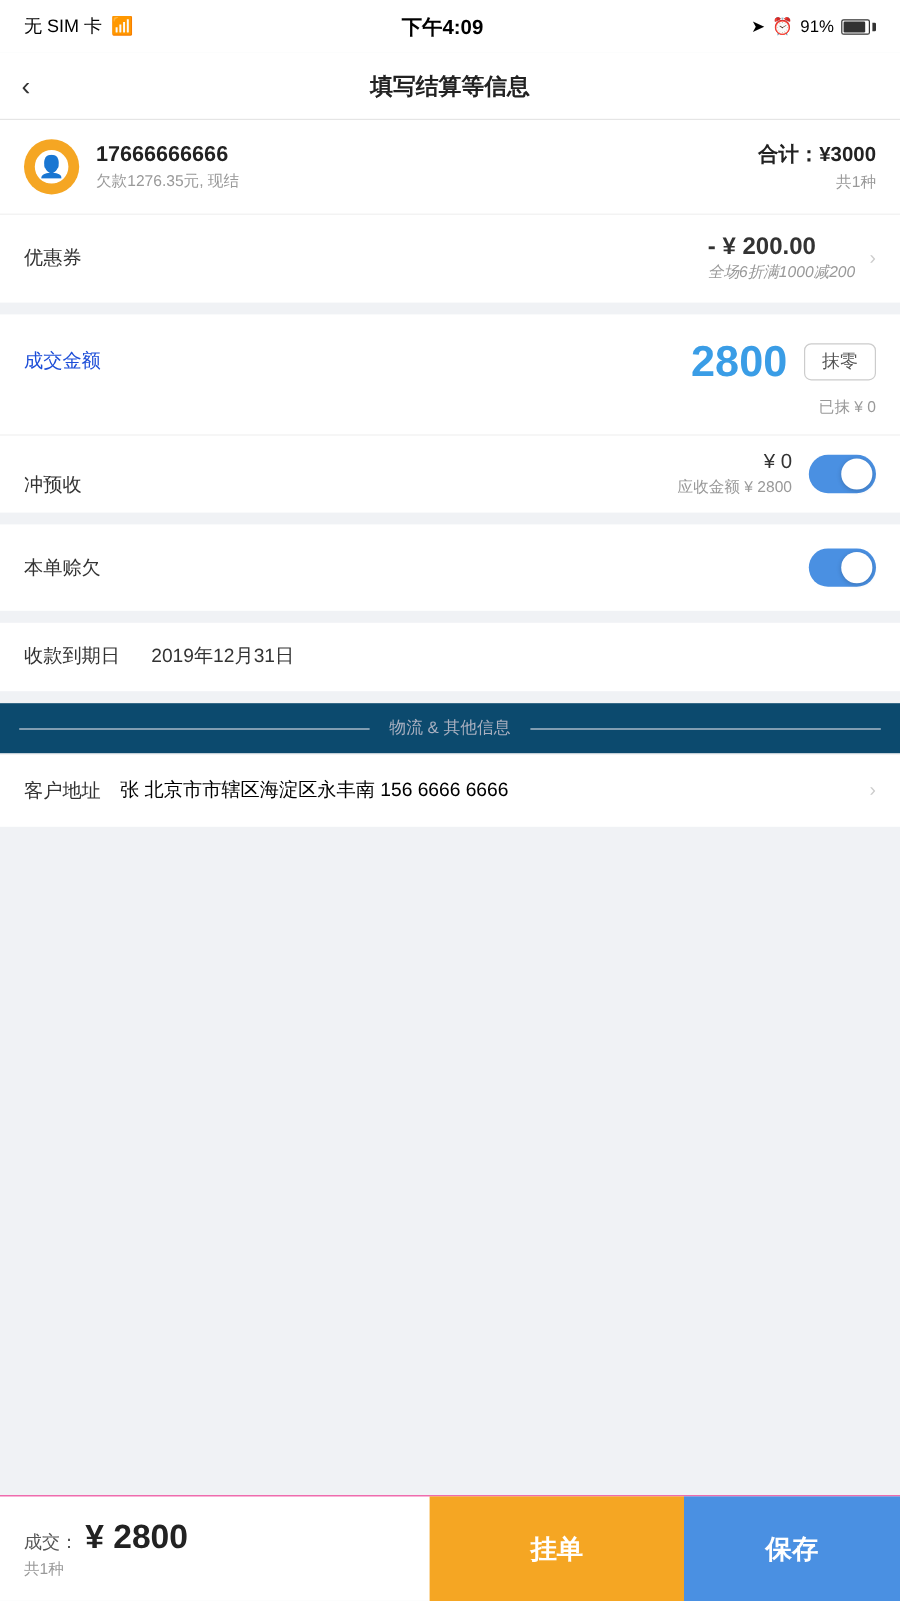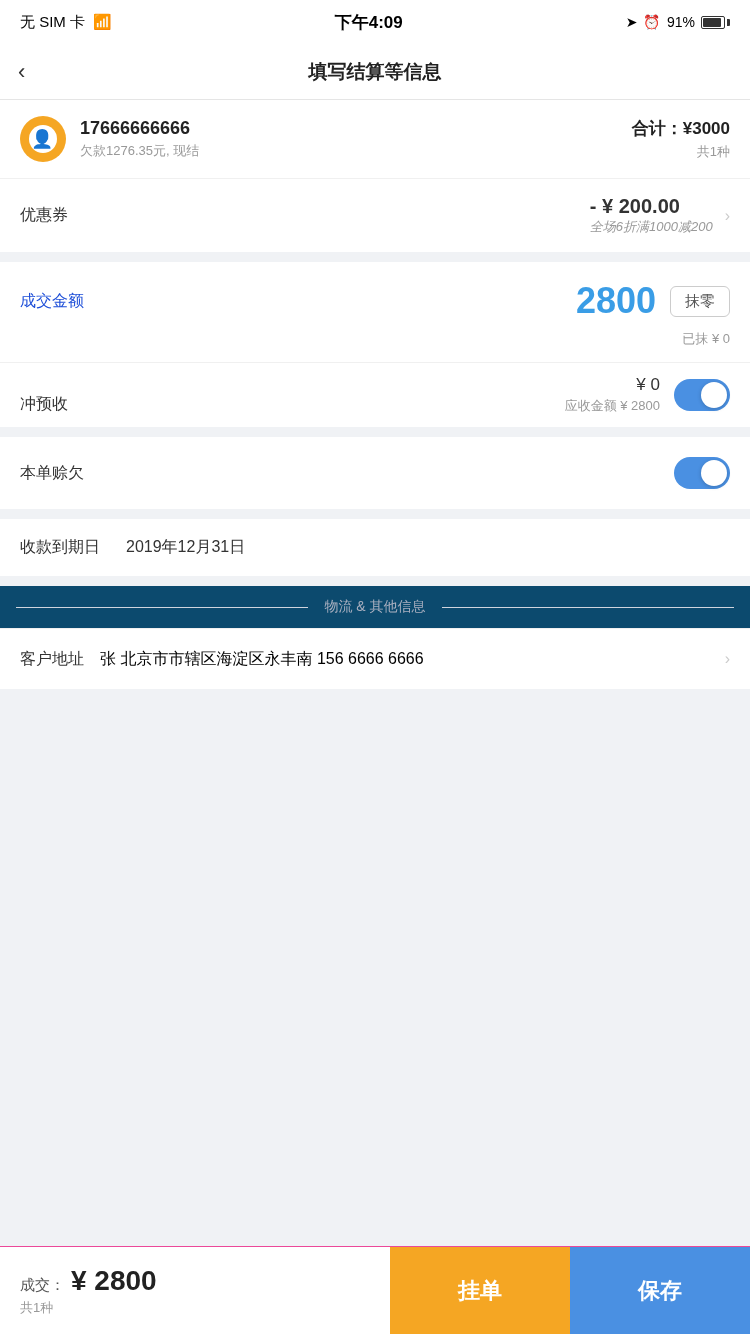--- a/index.html
+++ b/index.html
@@ -355,21 +355,21 @@
       font-size: 28px;
       font-weight: 700;
       color: #222;
     }
     .bottom-deal-count {
       font-size: 13px;
       color: #999;
       margin-top: 2px;
     }
     .btn-hold {
-      width: 180px;
+      width: 212px;
       height: 88px;
       background: #f5a623;
       display: flex;
       align-items: center;
       justify-content: center;
       font-size: 22px;
       font-weight: 600;
       color: #fff;
       cursor: pointer;
     }

